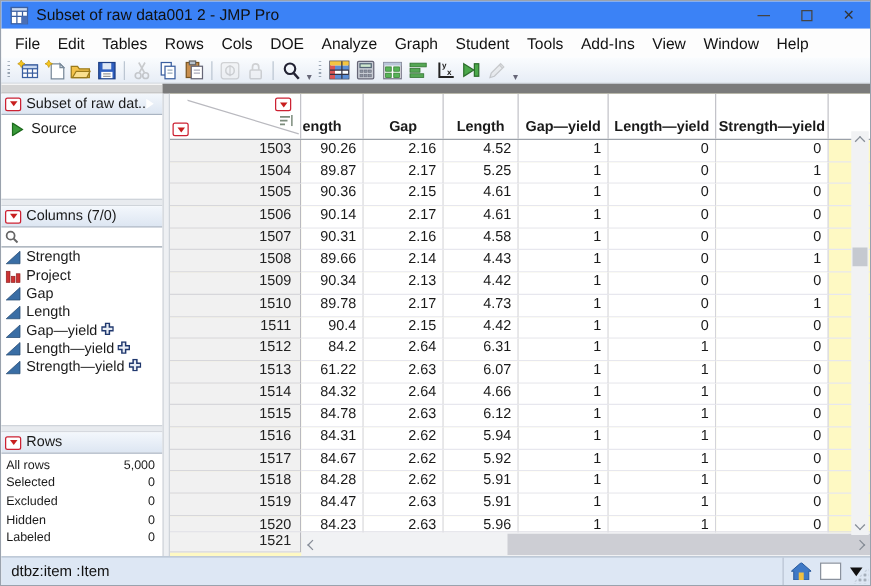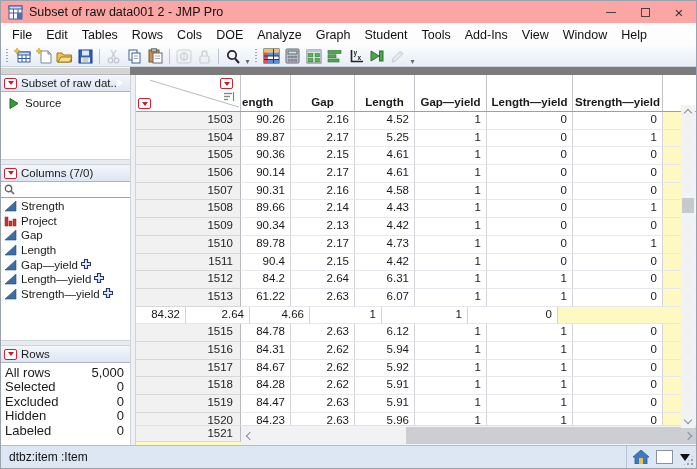--- a/index.html
+++ b/index.html
@@ -3,21 +3,21 @@
 <meta charset="utf-8">
 <style>
   * { margin:0; padding:0; box-sizing:border-box; }
   html,body { width:697px; height:469px; }
   body {
     font-family:"Liberation Sans","DejaVu Sans",sans-serif;
     font-size:12px; color:#1a1a1a; background:#fff; position:relative;
     overflow:hidden; border:1px solid #9aa2ad;
   }
   
-  .titlebar { position:absolute; left:0; top:0; right:0; height:22px; background:#fca5a5;
+  .titlebar { position:absolute; left:0; top:0; right:0; height:22px; background:#3b82f6;
     display:flex; align-items:center; }
   .titlebar .app-ico { margin:0 6px 0 7px; width:15px; height:15px; }
   .title-text { font-size:12.5px; color:#111; }
   .win-btns { margin-left:auto; display:flex; height:100%; }
   .win-btn { width:34px; height:100%; display:flex; align-items:center; justify-content:center;
     color:#444; font-size:13px; }
   .wb-min { width:10px; height:1px; background:#444; display:block; }
   .wb-max { width:9px; height:9px; border:1px solid #444; display:block; }
   .wb-close { font-size:15px; line-height:1; color:#333; }
   
@@ -56,21 +56,21 @@
   .expand-arrow { margin-left:auto; width:0; height:0; border:4px solid transparent;
     border-left:6px solid #fff; position:relative; }
   .expand-arrow:before { content:""; position:absolute; left:-7px; top:-5px; width:0; height:0;
     border:5px solid transparent; border-left:7px solid #444; z-index:-1; }
   .src-item { display:flex; align-items:center; height:16px; padding-left:8px; font-size:11.5px; }
   .src-item svg { margin-right:6px; }
   .search-row { height:16px; border-bottom:1px solid #98a2ae; display:flex; align-items:center; padding-left:3px; }
   .col-item { display:flex; align-items:center; height:14.6px; padding-left:3px; font-size:11.5px; white-space:nowrap; }
   .col-item .cic { width:13px; height:12px; margin-right:4px; flex:none; }
   .fx-badge { margin-left:3px; }
-  .stat-row { display:flex; height:14.6px; align-items:flex-end; padding:0 6px 0 4px; font-size:13px; }
+  .stat-row { display:flex; height:14.6px; align-items:center; padding:0 6px 0 4px; font-size:10px; }
   .stat-row .sv { margin-left:auto; }
   
   .table-region { position:absolute; left:135px; top:74px; right:0; bottom:23px; background:#fef9c3; overflow:hidden; }
   .thead { position:absolute; left:0; top:0; right:0; height:37px; border-bottom:1px solid #9aa0a8;
     display:flex; background:#fff; }
   .corner { position:relative; flex:none; border-right:1px solid #c3c3c9; }
   .hcell { flex:none; border-right:1px solid #c3c3c9; display:flex; align-items:flex-end;
     justify-content:center; font-weight:bold; font-size:11.5px; padding-bottom:3px;
     white-space:nowrap; overflow:hidden; }
   .hcell.clip { justify-content:flex-start; padding-left:1px; }
@@ -607,20 +607,21 @@
         <div class="rn" style="width: 105px;">1513</div>
         <div class="dc" style="width: 50px;">61.22</div>
         <div class="dc" style="width: 64px;">2.63</div>
         <div class="dc" style="width: 60px;">6.07</div>
         <div class="dc" style="width: 72px;">1</div>
         <div class="dc" style="width: 86px;">1</div>
         <div class="dc" style="width: 90px;">0</div>
         <div class="rfill"></div>
       </div>
       <div class="trow">
+        <div class="rn" style="width: 105px;">1514</div>
         <div class="dc" style="width: 50px;">84.32</div>
         <div class="dc" style="width: 64px;">2.64</div>
         <div class="dc" style="width: 60px;">4.66</div>
         <div class="dc" style="width: 72px;">1</div>
         <div class="dc" style="width: 86px;">1</div>
         <div class="dc" style="width: 90px;">0</div>
         <div class="rfill"></div>
       </div>
       <div class="trow">
         <div class="rn" style="width: 105px;">1515</div>

